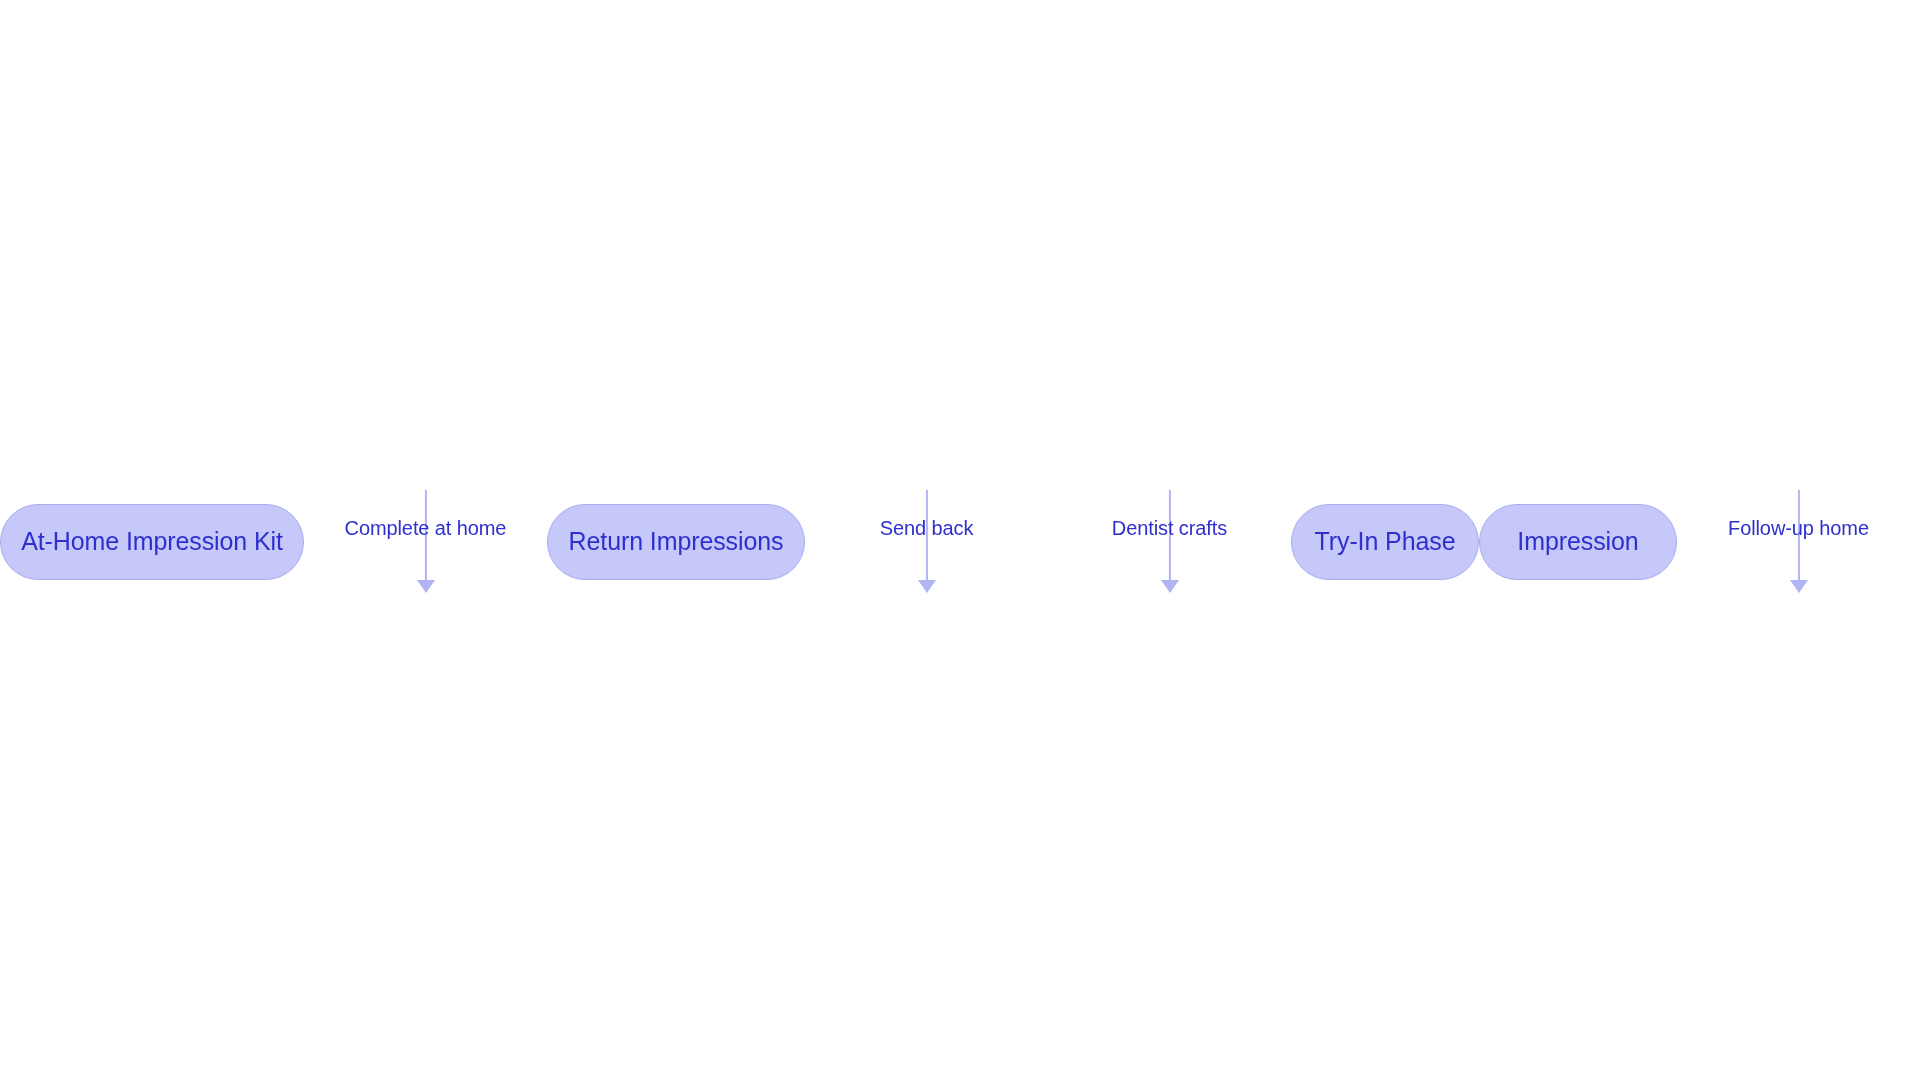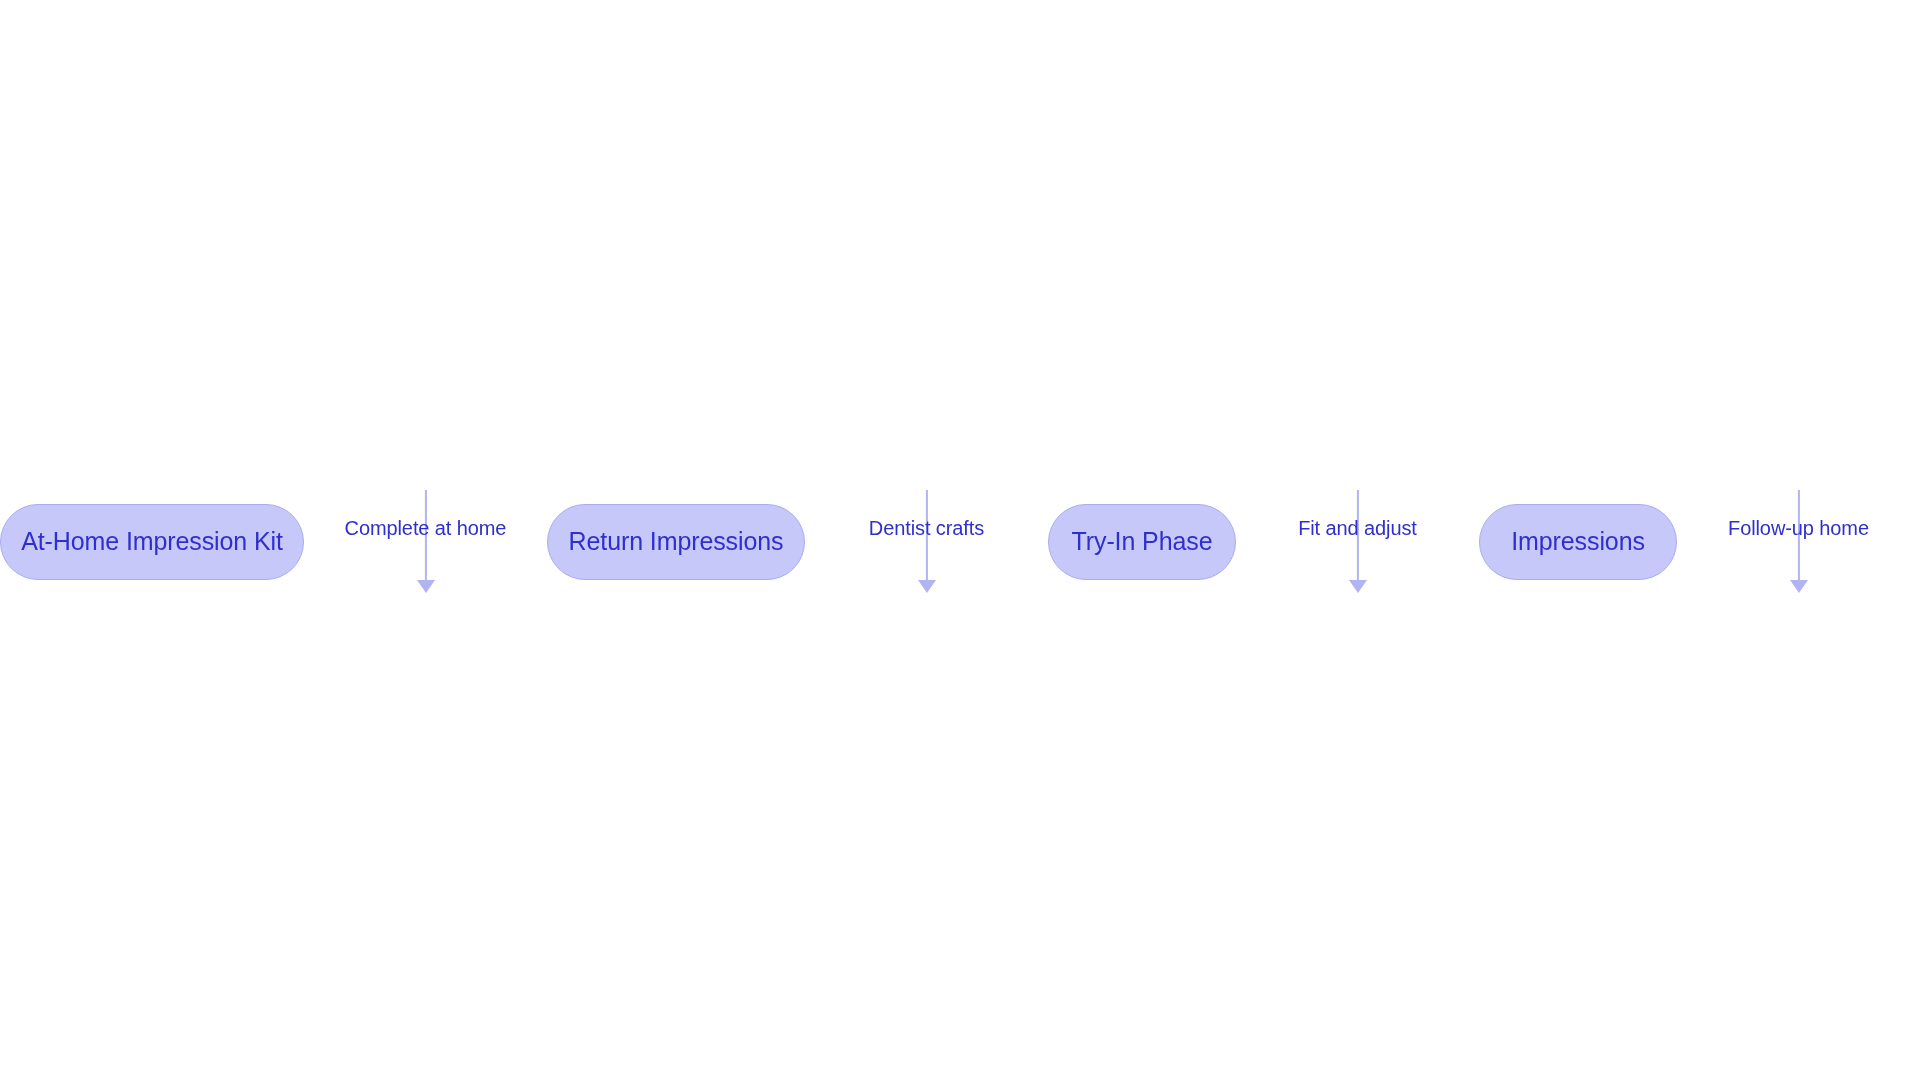--- a/index.html
+++ b/index.html
@@ -117,40 +117,40 @@
     <div class="connector">
       <div class="line"></div>
       <div class="arrowhead"></div>
       <span class="edge-label">Complete at home</span>
     </div>
 
     <div class="node n1">
       <span class="node-label">Return Impressions</span>
     </div>
 
+    <div class="connector">
+      <div class="line"></div>
+      <div class="arrowhead"></div>
+      <span class="edge-label">Send back</span>
+    </div>
 
 
     <div class="connector">
       <div class="line"></div>
       <div class="arrowhead"></div>
       <span class="edge-label">Dentist crafts</span>
     </div>
 
     <div class="node n3">
       <span class="node-label">Try-In Phase</span>
     </div>
 
-    <div class="connector">
-      <div class="line"></div>
-      <div class="arrowhead"></div>
-      <span class="edge-label">Fit and adjust</span>
-    </div>
 
     <div class="node n4">
-      <span class="node-label">Impressions</span>
+      <span class="node-label">Impression</span>
     </div>
 
     <div class="connector">
       <div class="line"></div>
       <div class="arrowhead"></div>
       <span class="edge-label">Follow-up home</span>
     </div>
 
 
   </div>

